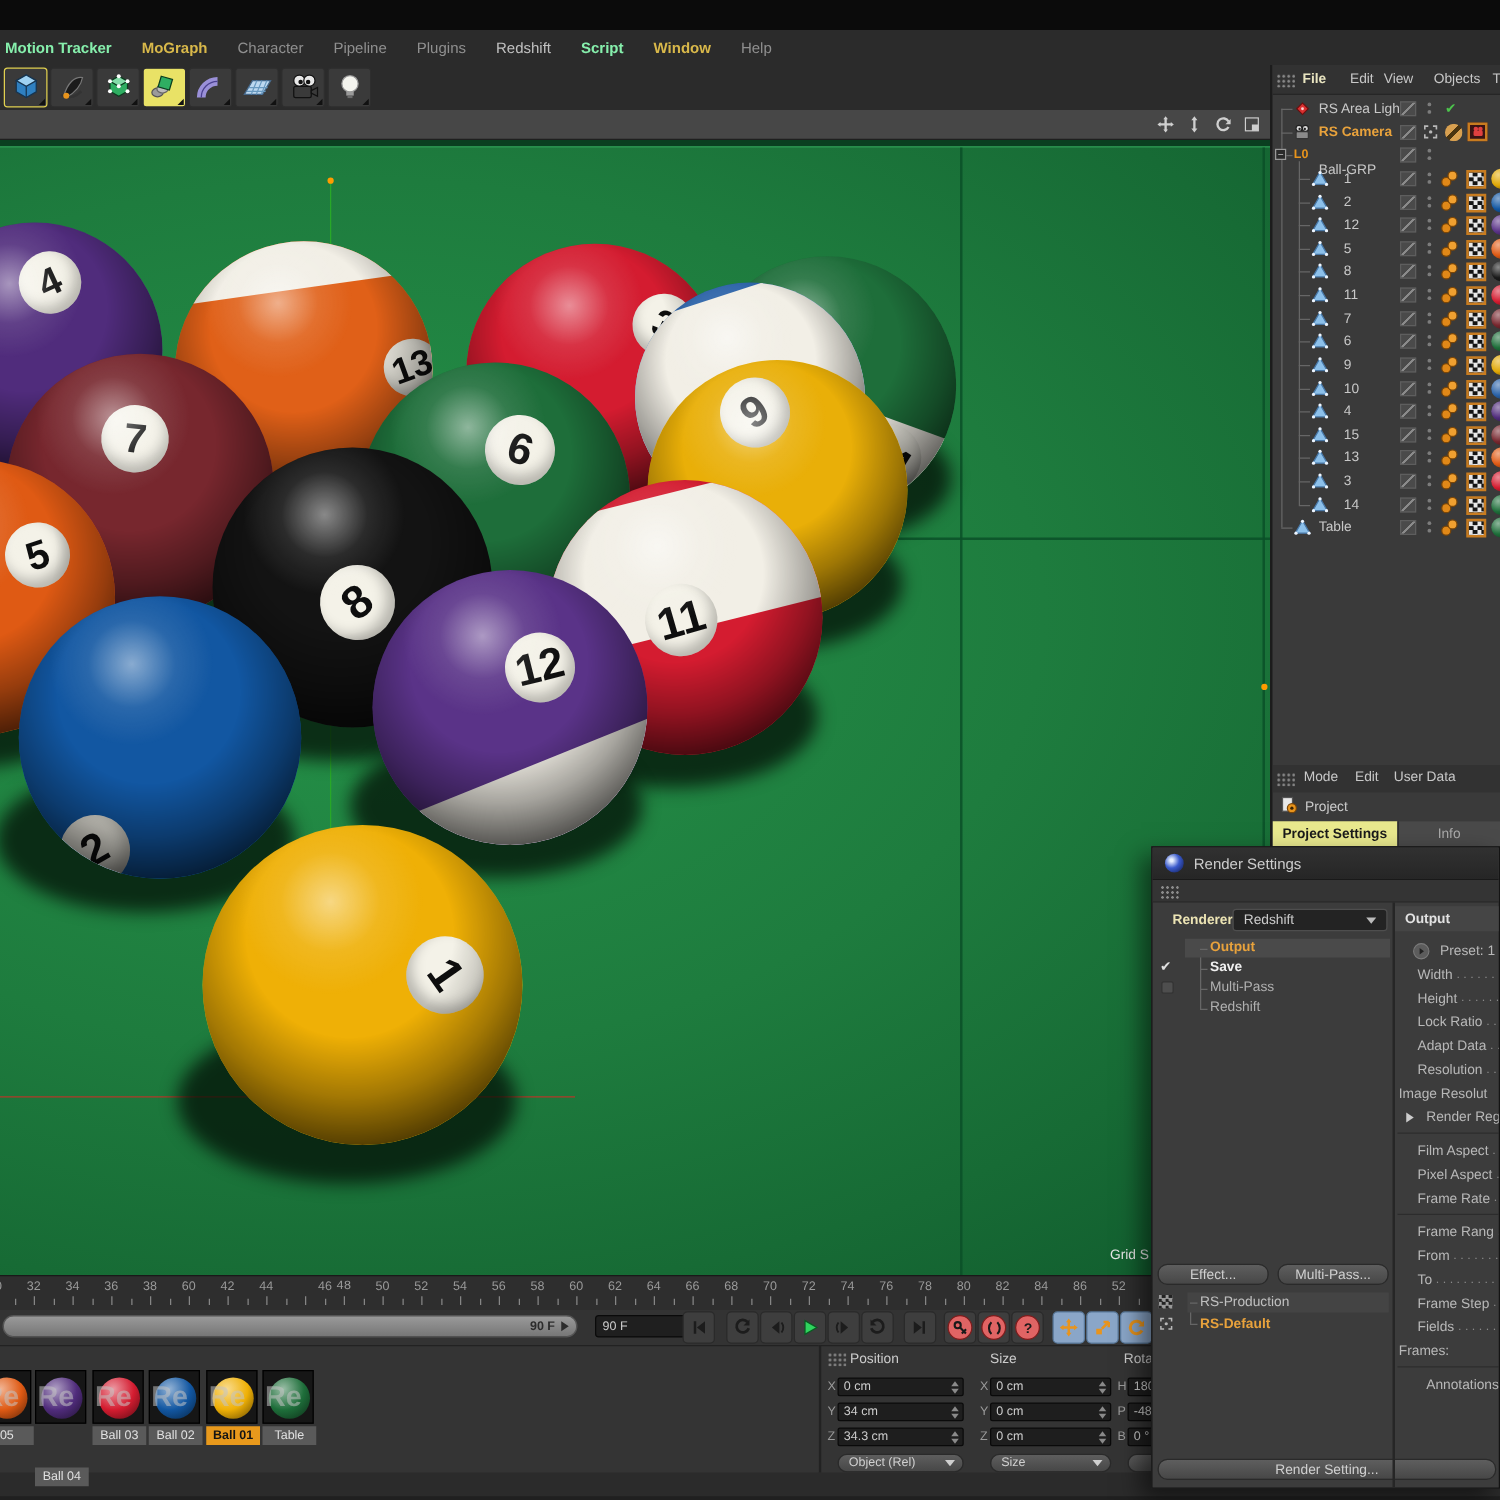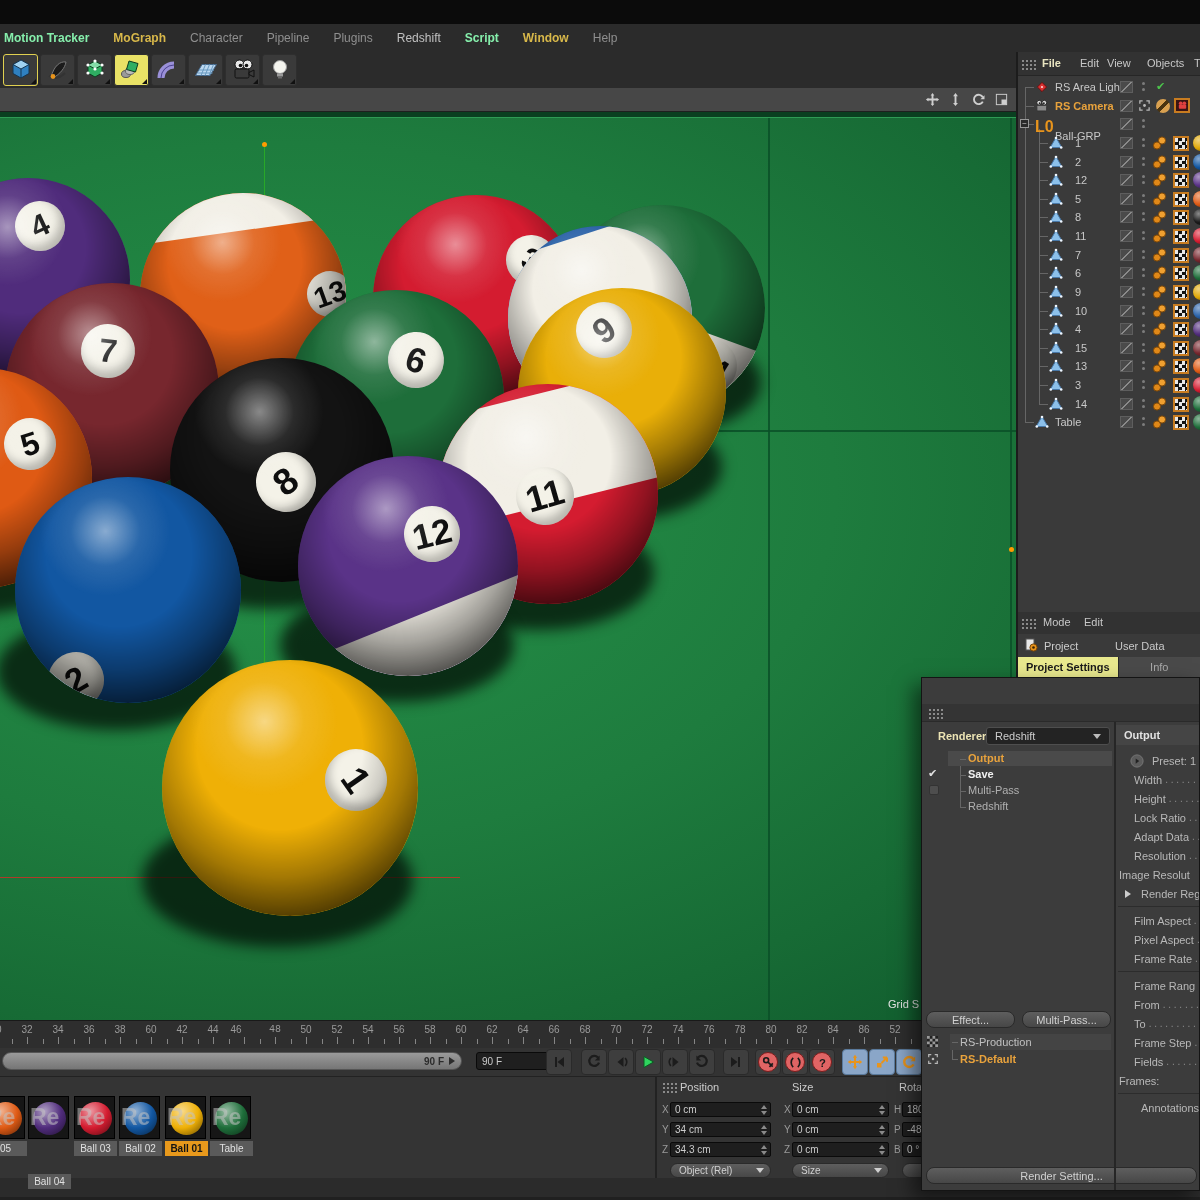--- a/index.html
+++ b/index.html
@@ -420,21 +420,21 @@
                 <circle cx="4" cy="3.5" r="2" fill="#e04040"></circle>
                 <circle cx="8" cy="3.5" r="2" fill="#e04040"></circle>
                 <rect x="2" y="5" width="8" height="4.5" rx="1" fill="#e04040"></rect>
               </svg>
             </span>
           </div>
         </div>
         <div class="om-row" style="top: 63px;">
           <div style="position: absolute; left: 7px; top: 9px; width: 9px; height: 1px; background: rgb(102, 102, 102);"></div>
           <div style="position: absolute; left: 2px; top: 4px; width: 9px; height: 9px; background: rgb(43, 43, 43); border: 1px solid rgb(153, 153, 153); color: rgb(204, 204, 204); font-size: 8px; line-height: 7px; text-align: center;">−</div>
-          <span style="position: absolute; left: 17px; top: 3px; color: rgb(232, 148, 28); font-weight: bold; font-size: 16px;">L0</span>
+          <span style="position: absolute; left: 17px; top: 3px; color: rgb(232, 148, 28); font-weight: bold; font-size: 10px;">L0</span>
           <span style="position: absolute; left: 37px; top: 15px;">Ball-GRP</span>
           <div class="vis-sq" style="left: 102px; top: 3px;"></div>
           <div class="dotcol" style="position: absolute; left: 124px; top: 1px;">
             <i></i>
             <i></i>
           </div>
         </div>
         <div class="om-row" style="top: 82px;">
           <div style="position: absolute; left: 21px; top: 9px; width: 9px; height: 1px; background: rgb(102, 102, 102);"></div>
           <span style="display: inline-flex; width: 14px; height: 14px; position: absolute; left: 31px; top: 2px;">
@@ -836,21 +836,21 @@
           <div class="mat-sphere" style="left: 175px; top: 1px; background: radial-gradient(circle at 35% 30%, rgb(143, 183, 157), rgb(30, 110, 58) 55%, rgb(14, 49, 26));"></div>
         </div>
       </div>
   </div>
 
   <div id="attr-manager">
     <div id="am-menu">
         <div class="grip" style="position: absolute; left: 3px; top: 6px;"></div>
         <span style="position: absolute; left: 25px; top: 4px;">Mode</span>
         <span style="position: absolute; left: 66px; top: 4px;">Edit</span>
-        <span style="position: absolute; left: 97px; top: 4px; margin-top: 24px;">User Data</span>
+        <span style="position: absolute; left: 97px; top: 4px;">User Data</span>
       </div>
     <div id="am-obj">
       <span id="am-obj-icon"><span style="display: inline-flex; width: 14px; height: 14px;">
             <svg width="14" height="14" viewBox="0 0 14 14">
               <rect x="2" y="1" width="8" height="11" fill="#e8e8e8" stroke="#555"></rect>
               <circle cx="9.5" cy="9.5" r="3.6" fill="#e8941c" stroke="#7a4608"></circle>
               <circle cx="9.5" cy="9.5" r="1.3" fill="#3a2404"></circle>
             </svg>
           </span></span>
       <span>Project</span>
@@ -878,21 +878,21 @@
       <div class=" rtick" style="left: 135.5px; top: 18px; height: 5px;"></div>
       <span class="rnum" style="left: 151px;">60</span>
       <div class=" rtick" style="left: 151px; top: 16px; height: 7px;"></div>
       <div class=" rtick" style="left: 166.5px; top: 18px; height: 5px;"></div>
       <span class="rnum" style="left: 182px;">42</span>
       <div class=" rtick" style="left: 182px; top: 16px; height: 7px;"></div>
       <div class=" rtick" style="left: 197.5px; top: 18px; height: 5px;"></div>
       <span class="rnum" style="left: 213px;">44</span>
       <div class=" rtick" style="left: 213px; top: 16px; height: 7px;"></div>
       <div class=" rtick" style="left: 228.5px; top: 18px; height: 5px;"></div>
-      <span class="rnum" style="left: 236px;">46</span>
+      <span class="rnum" style="left: 260px;">46</span>
       <div class=" rtick" style="left: 244px; top: 16px; height: 7px;"></div>
       <div class=" rtick" style="left: 259.5px; top: 18px; height: 5px;"></div>
       <span class="rnum" style="left: 275px; font-family: Liberation Mono, monospace;">48</span>
       <div class=" rtick" style="left: 275px; top: 16px; height: 7px;"></div>
       <div class=" rtick" style="left: 290.5px; top: 18px; height: 5px;"></div>
       <span class="rnum" style="left: 306px;">50</span>
       <div class=" rtick" style="left: 306px; top: 16px; height: 7px;"></div>
       <div class=" rtick" style="left: 321.5px; top: 18px; height: 5px;"></div>
       <span class="rnum" style="left: 337px;">52</span>
       <div class=" rtick" style="left: 337px; top: 16px; height: 7px;"></div>
@@ -1177,20 +1177,24 @@
       <div class="thumb" style="left: 210px;">
         <div class="sph" style="background: radial-gradient(circle at 35% 28%, rgb(154, 190, 166), rgb(30, 110, 58) 52%, rgb(12, 44, 23));"></div>
         <span class="wm">Re</span>
       </div>
       <div class="mlabel" style="left: 210px; width: 43px;">Table</div>
     </div>
 
   <div id="bottom-strip"></div>
 
   <div id="render-window">
+    <div id="rw-title">
+      <span id="rw-icon" style="width:15px;height:15px;border-radius:50%;background:radial-gradient(circle at 35% 35%, #e8f0ff 8%, #3a5acc 45%, #101c50 95%)"></span>
+      <span>Render Settings</span>
+    </div>
     <div id="rw-grip">
       <span class="grip" style="position:absolute;left:6px;top:4px"></span>
     </div>
     <div id="rw-body">
         <span style="position: absolute; left: 16px; top: 52px; color: rgb(236, 228, 180); font-weight: bold; font-size: 11px;">Renderer</span>
         <div style="position: absolute; left: 64px; top: 49px; width: 124px; height: 18px; background: rgb(35, 35, 35); border: 1px solid rgb(78, 78, 78); border-radius: 3px; display: flex; align-items: center; padding: 0px 8px; color: rgb(204, 204, 204); font-size: 11px;">
           <span>Redshift</span>
           <span class="caret" style="margin-left: auto;"></span>
         </div>
         <div style="position: absolute; left: 38px; top: 81px; width: 1px; height: 49px; background: rgb(102, 102, 102);"></div>

